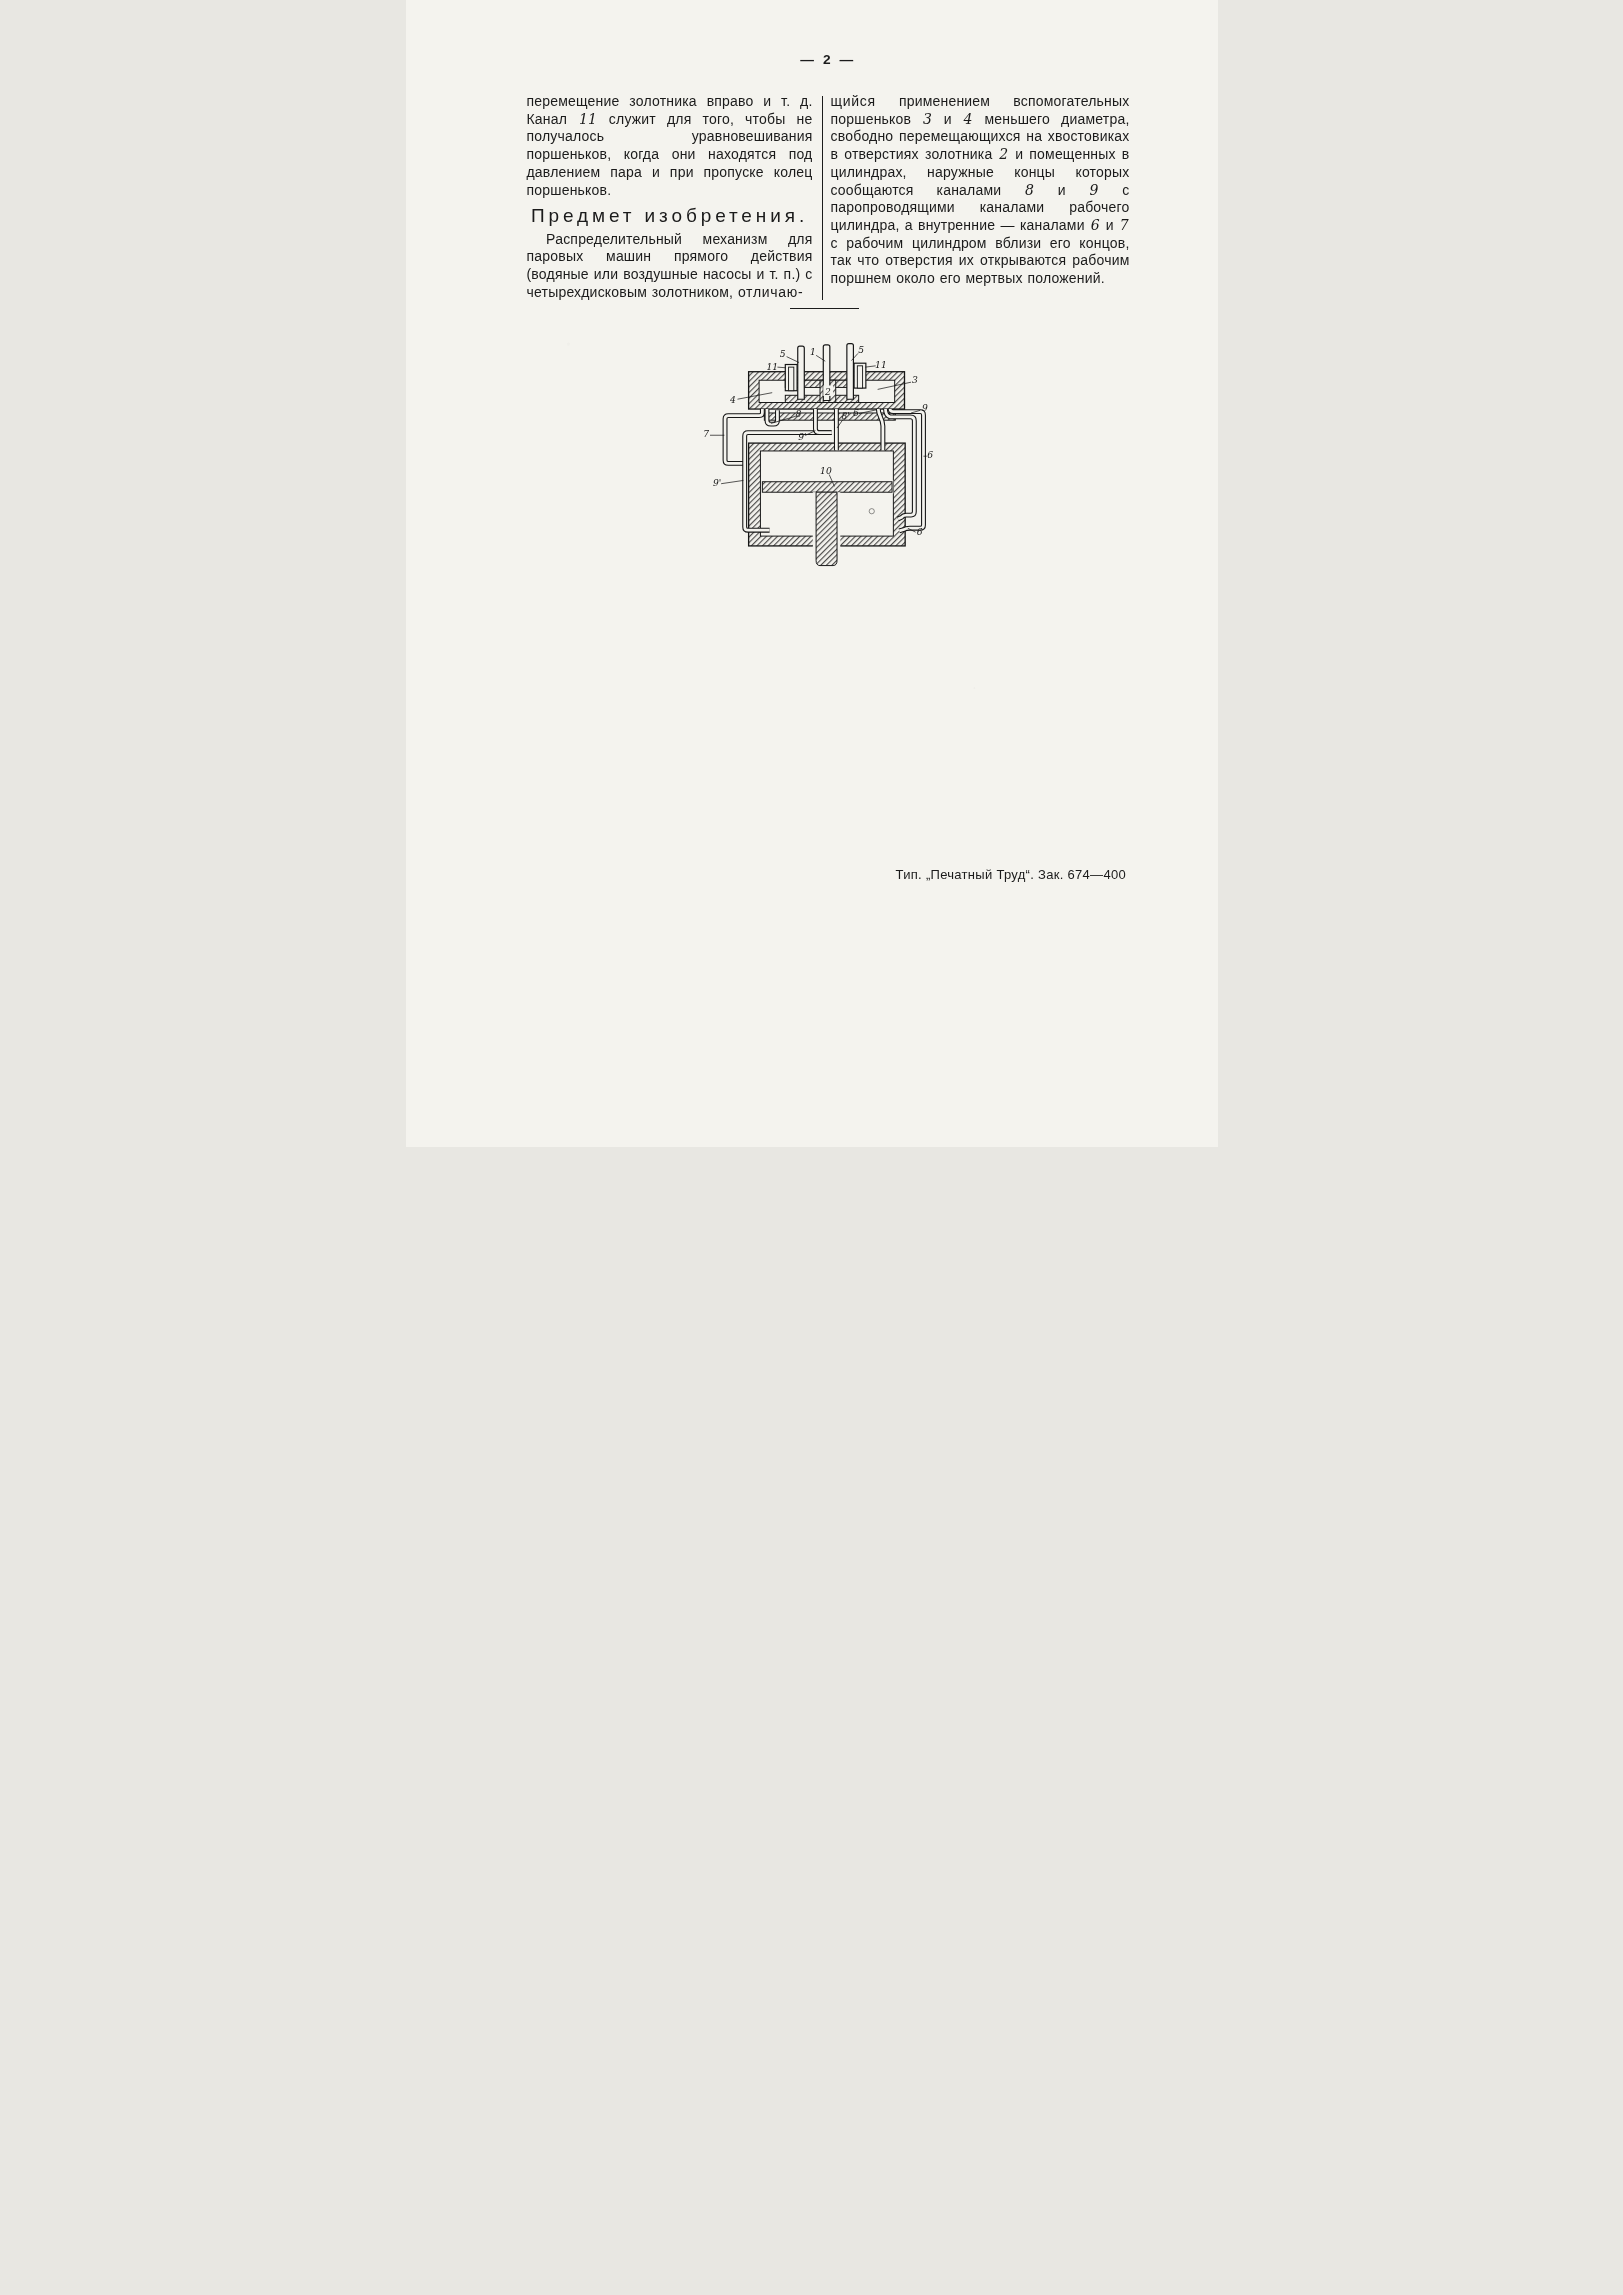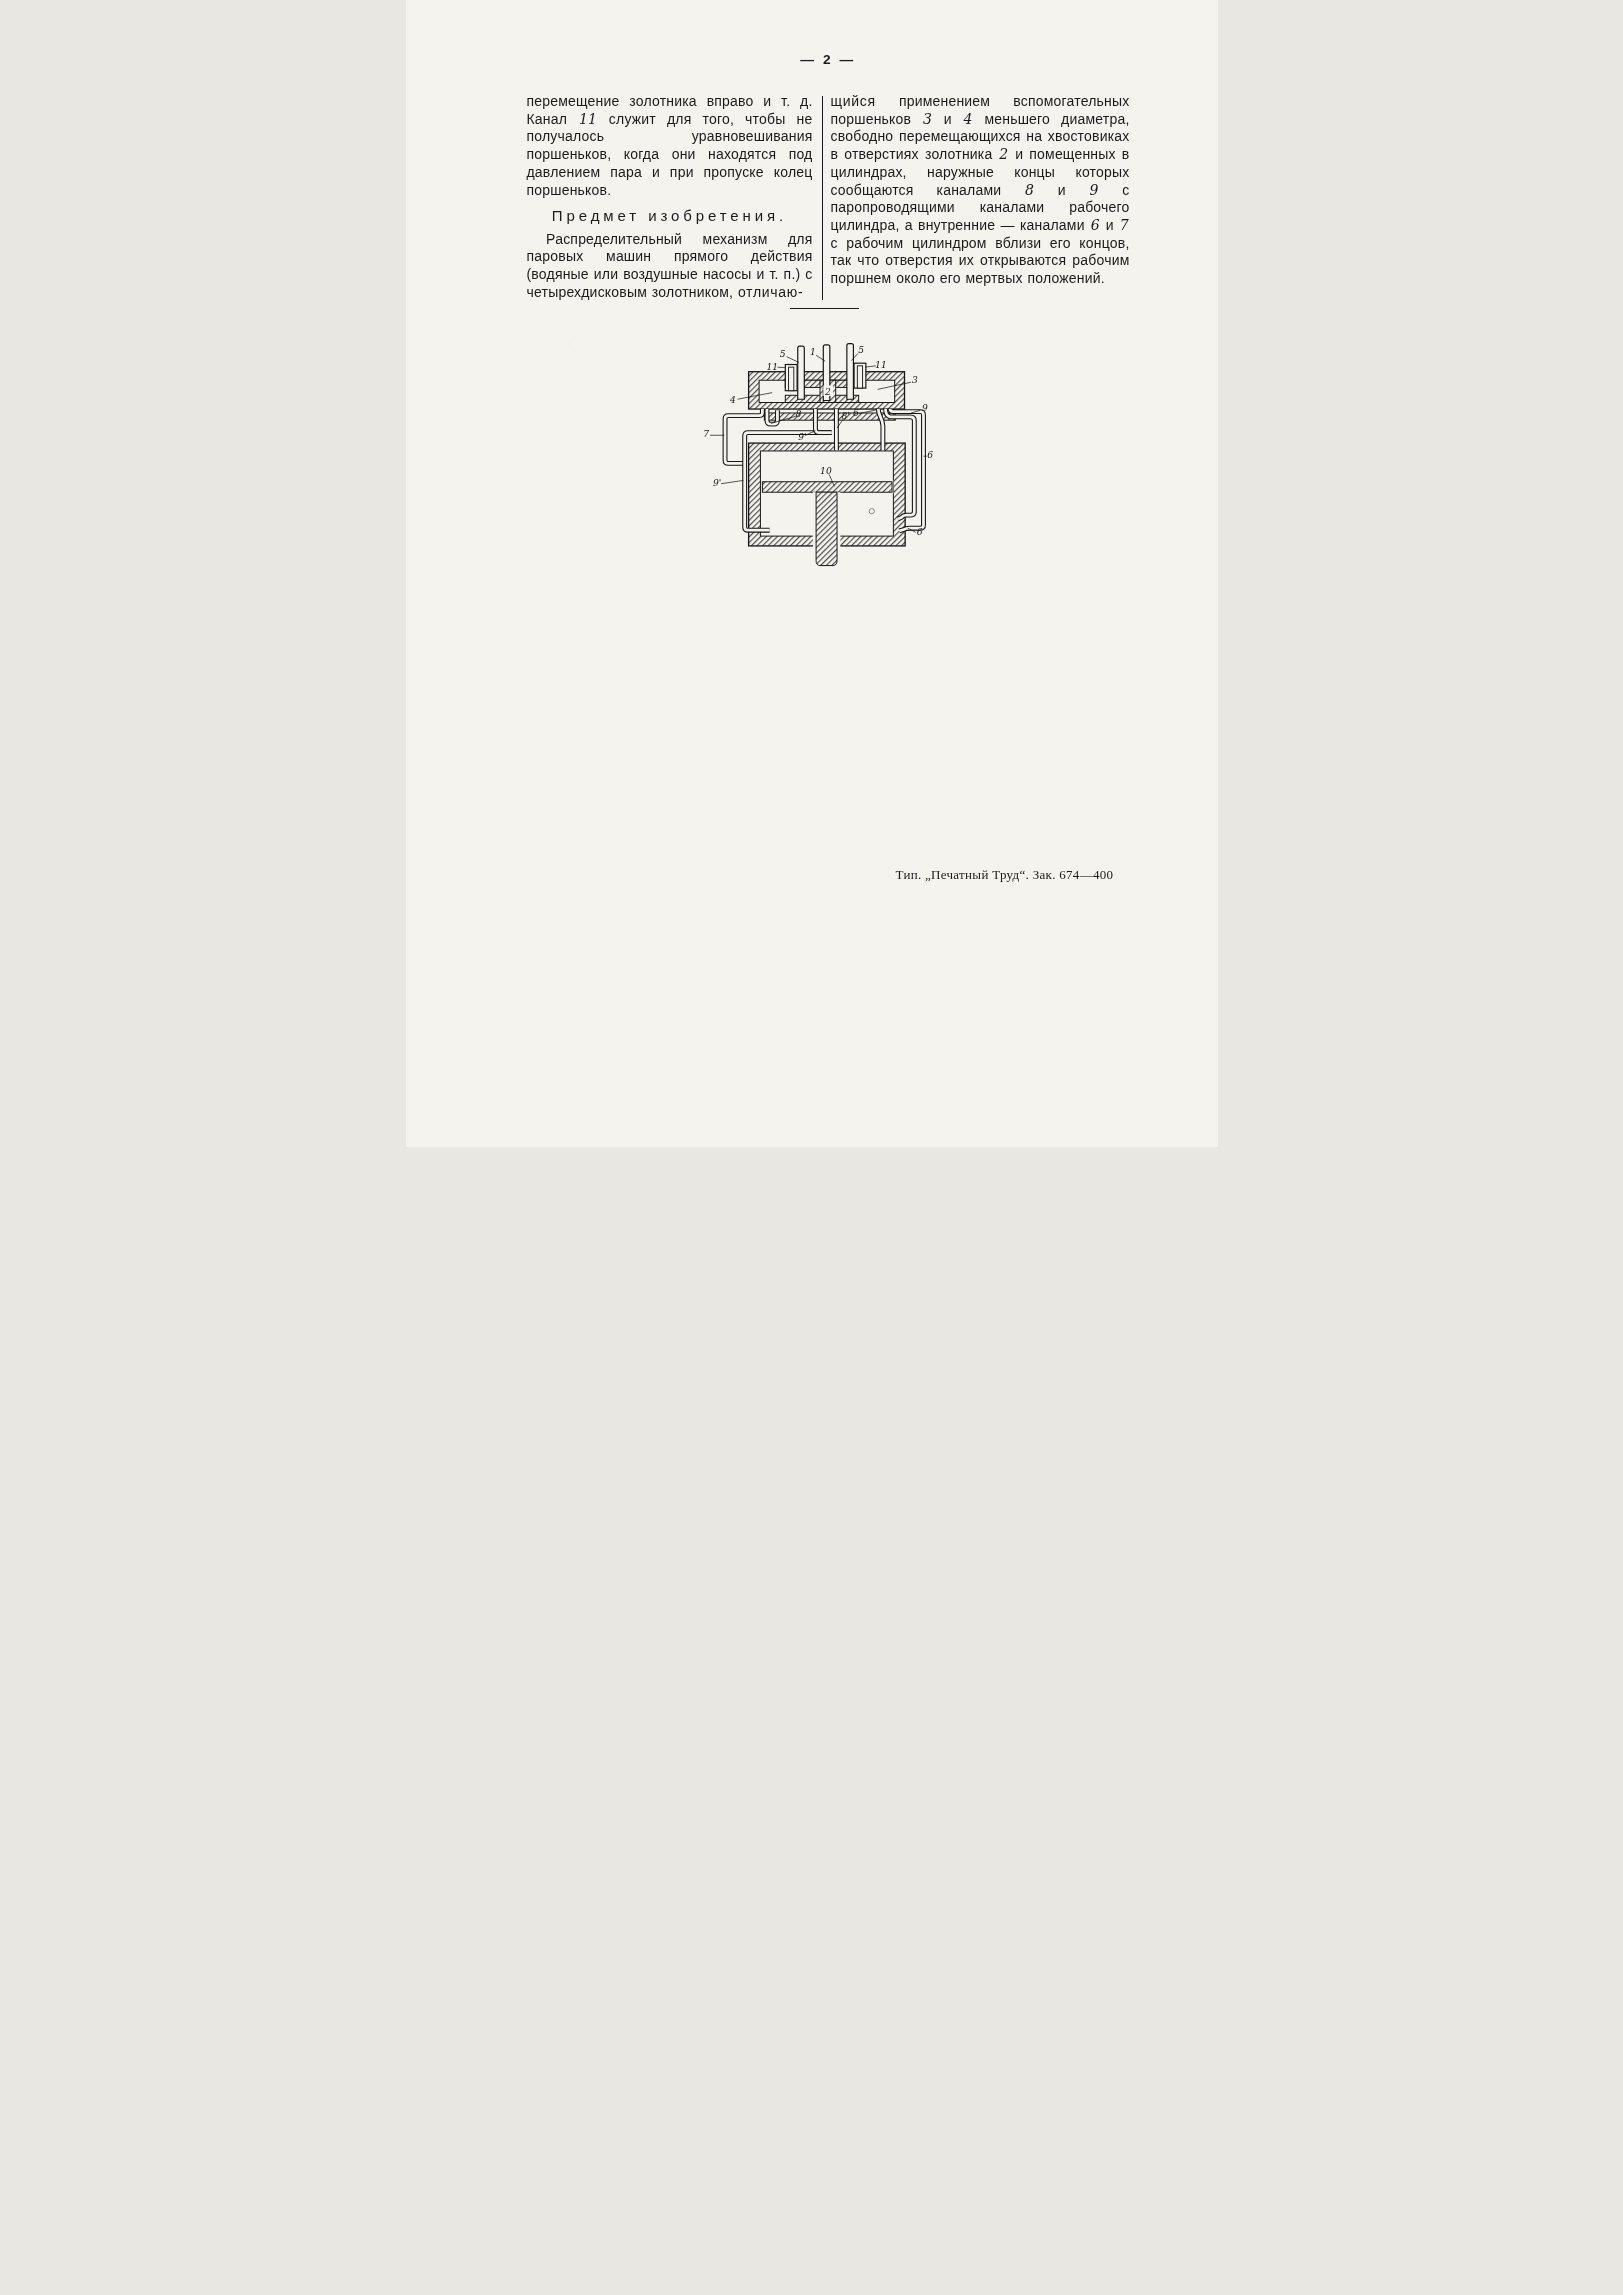--- a/index.html
+++ b/index.html
@@ -21,30 +21,30 @@
   .col{position:absolute;top:93px;}
   .col-left{left:121px;width:286px;}
   .col-right{left:425px;width:299px;}
   .col-rule{position:absolute;left:416px;top:96px;width:1.3px;height:204px;background:#1b1b1b;}
   .para{
     margin:0;font-size:14px;line-height:17.7px;text-align:justify;
     letter-spacing:0.2px;word-spacing:0.7px;
   }
   .para.indent{text-indent:19.6px;}
   .claim-heading{
-    margin:7.9px 0 5.9px;text-align:center;font-size:15px;font-weight:normal;
+    margin:7.9px 0 5.9px;text-align:center;font-size:19px;font-weight:normal;
     letter-spacing:3.9px;line-height:17.7px;
   }
   .fig-num{font-family:"DejaVu Serif",serif;font-style:italic;padding:0 0.7px;}
   .seg-bold{font-weight:normal;letter-spacing:0.7px;}
   .section-divider{position:absolute;left:384px;top:308px;width:69px;height:1.3px;background:#1b1b1b;}
   .figure{position:absolute;left:281px;top:337px;width:249px;height:465px;}
   .footer{
     position:absolute;left:490px;top:867px;
-    font-family:Liberation Serif, serif;font-size:13px;letter-spacing:0.3px;
+    font-family:Liberation Sans, sans-serif;font-size:13px;letter-spacing:0.3px;
   }
   .flbl{font-family:"DejaVu Serif",serif;font-style:italic;font-size:14px;fill:#161616;}
 </style>
 </head>
 <body>
 
 <div class="page">
 
   <div class="page-number">— 2 —</div>
 

